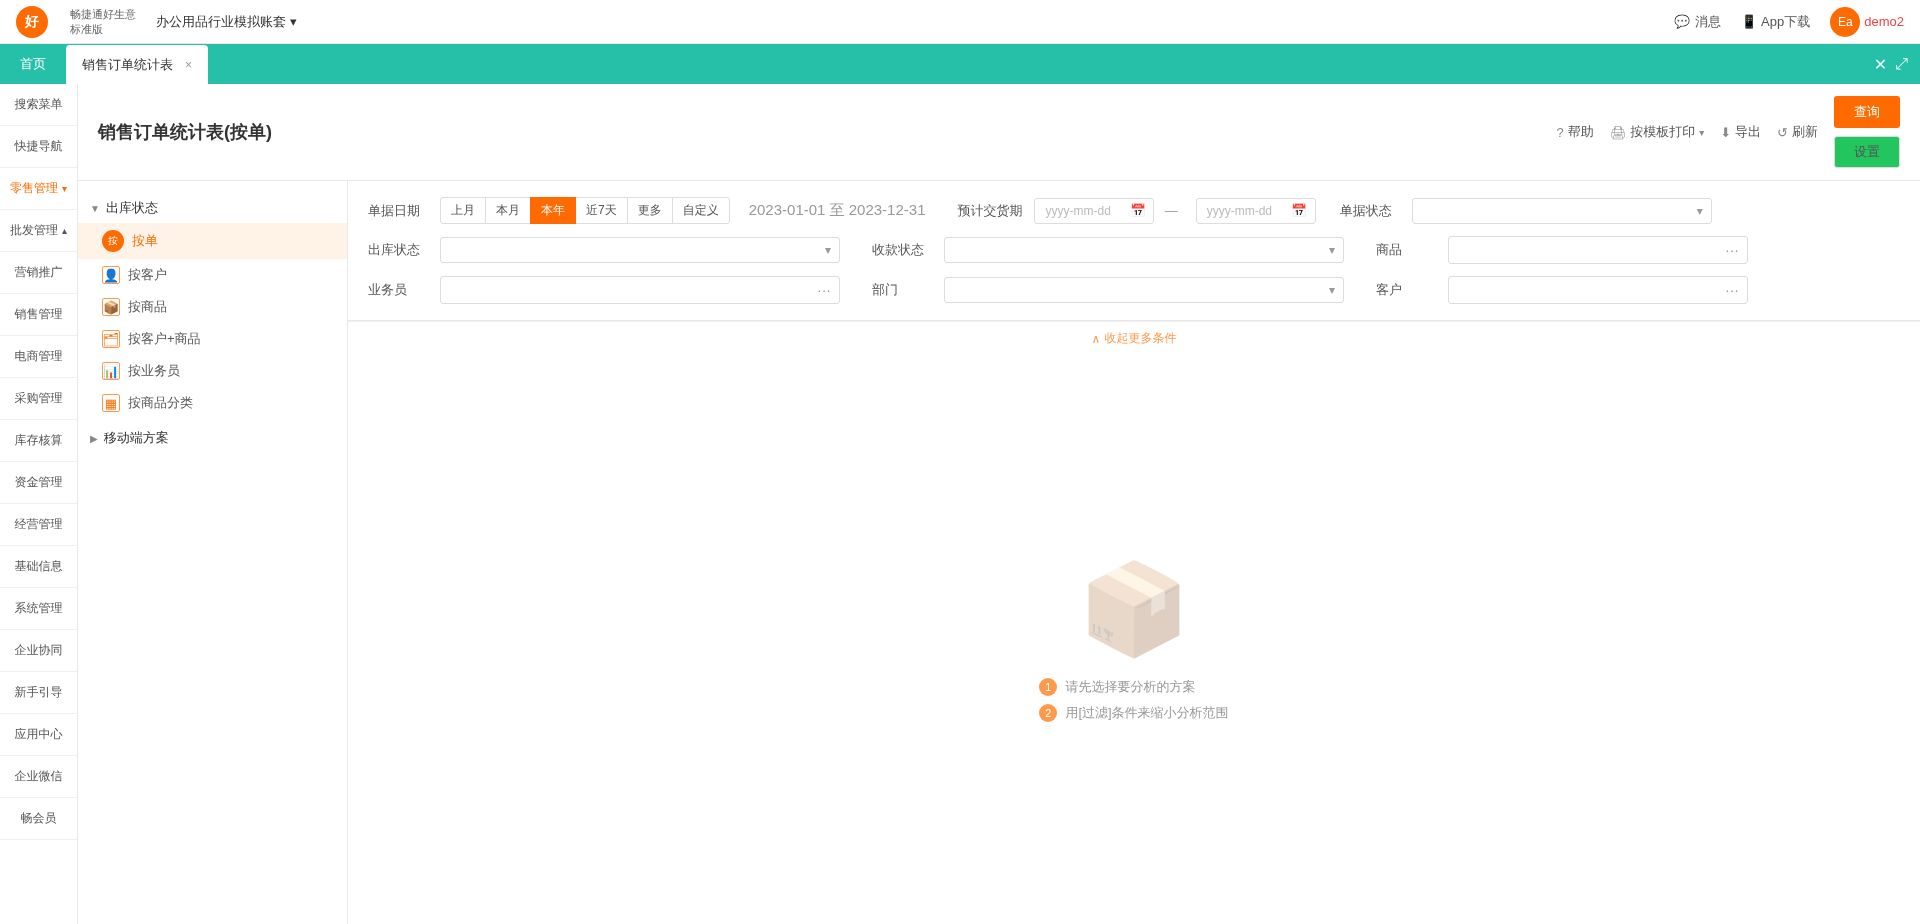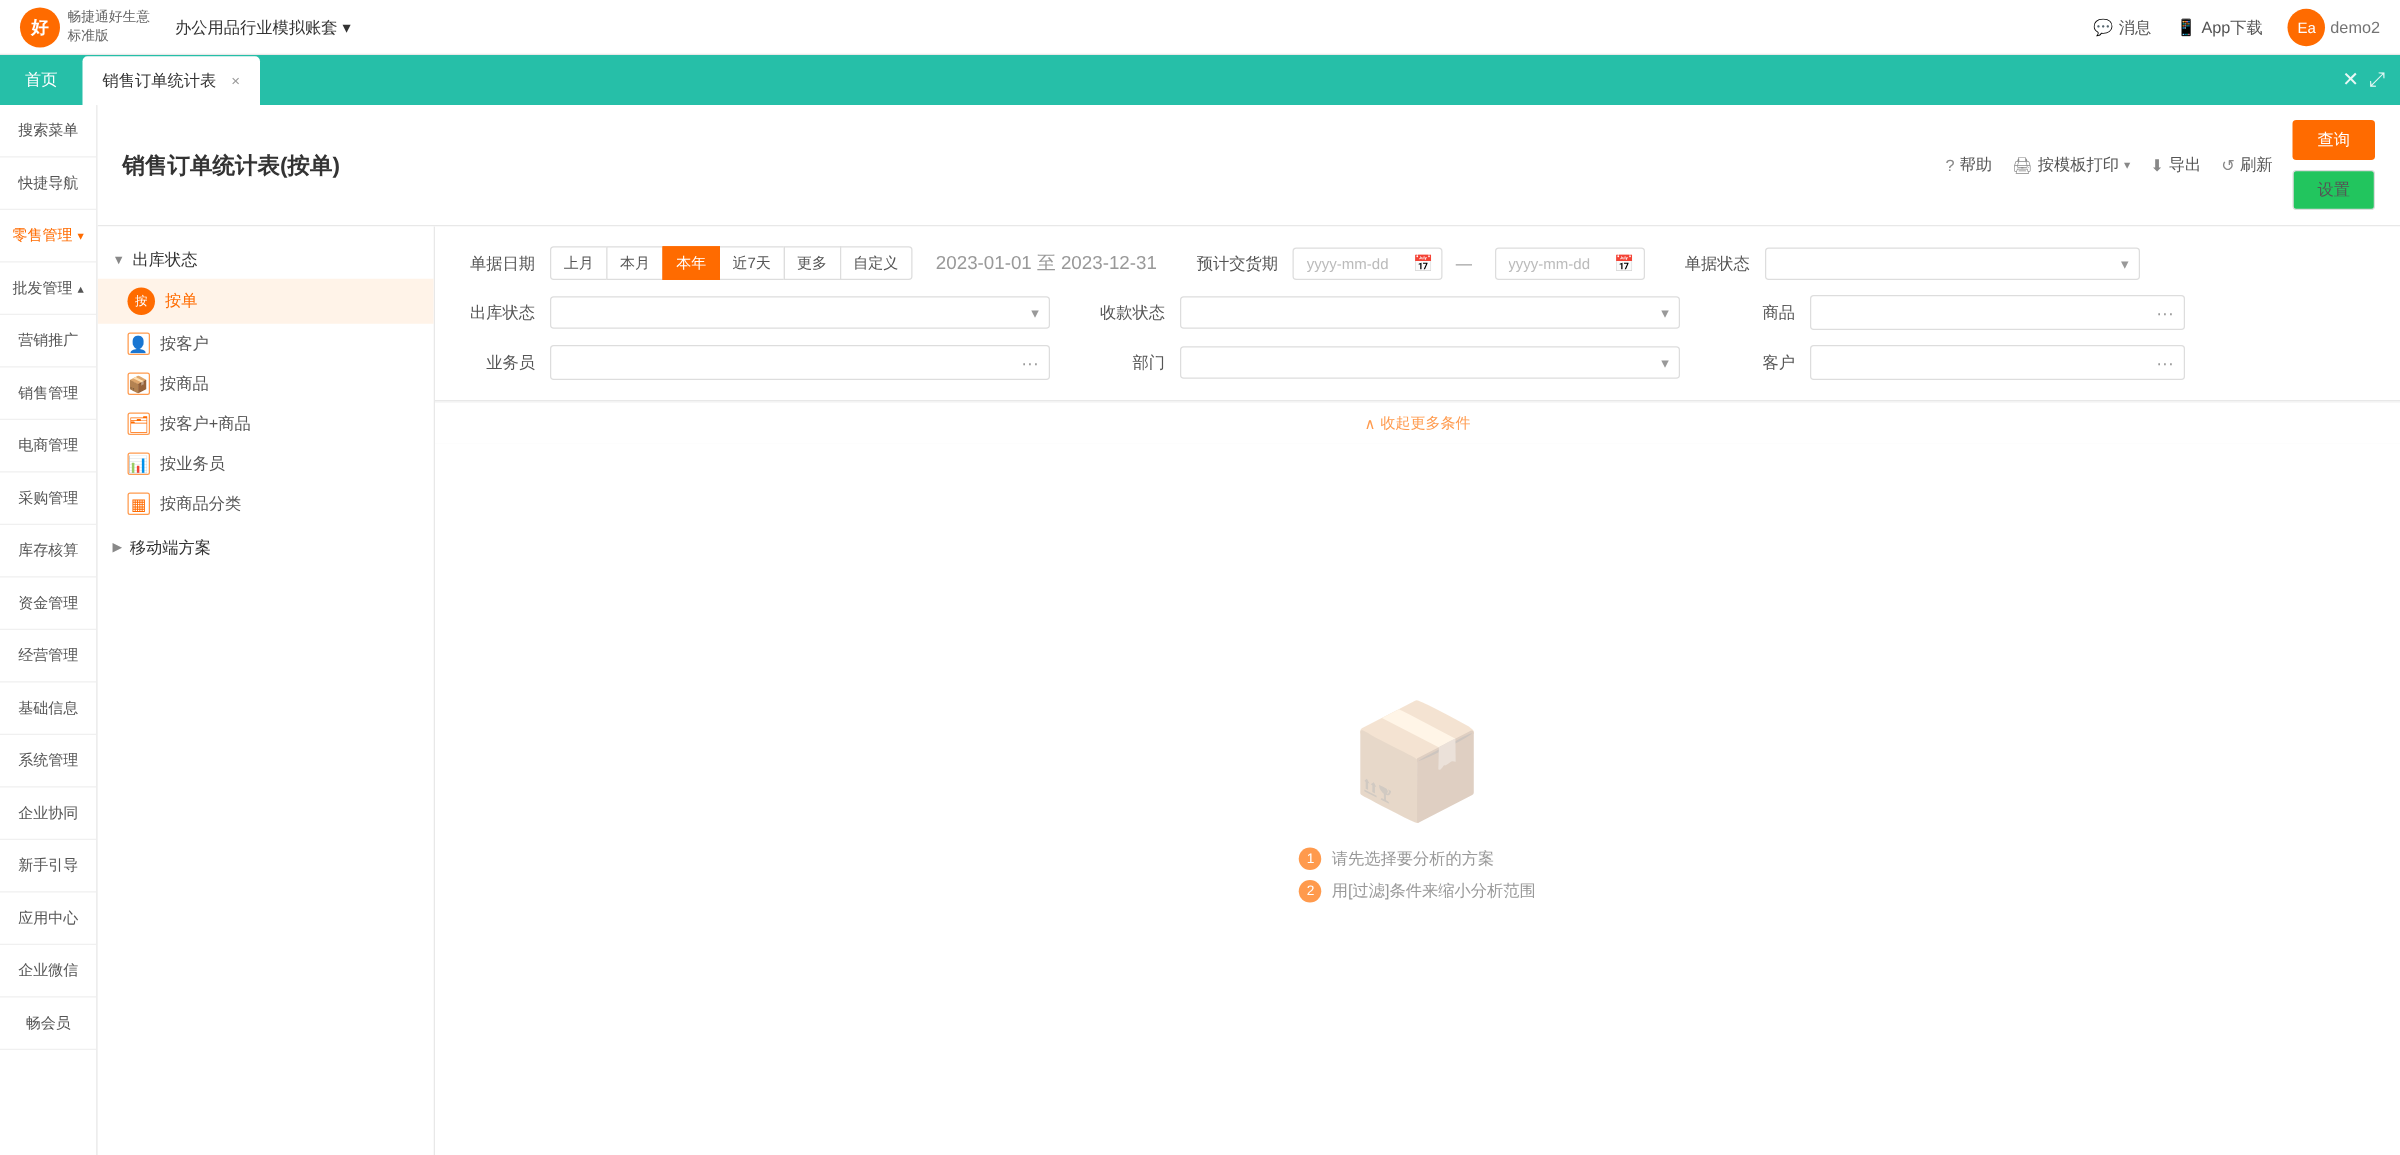--- a/index.html
+++ b/index.html
@@ -7,26 +7,26 @@
 
     
     .topbar {
       display: flex; align-items: center; justify-content: space-between;
       background: #fff; height: 44px; padding: 0 16px;
       border-bottom: 1px solid #e8e8e8; position: relative; z-index: 10;
     }
     .topbar-left { display: flex; align-items: center; gap: 8px; }
     .logo-area { display: flex; align-items: center; gap: 6px; }
     .logo-circle { width: 32px; height: 32px; background: #ff6b00; border-radius: 50%; display: flex; align-items: center; justify-content: center; color: #fff; font-size: 14px; font-weight: bold; }
-    .logo-text { font-size: 11px; color: #666; line-height: 1.3; }
+    .logo-text { font-size: 11px; color: #666; line-height: 1.3; margin-left: 16px; }
     .workspace-select { display: flex; align-items: center; gap: 4px; color: #333; font-size: 13px; cursor: pointer; margin-left: 12px; }
     .topbar-right { display: flex; align-items: center; gap: 20px; }
     .topbar-btn { display: flex; align-items: center; gap: 4px; color: #555; font-size: 13px; cursor: pointer; }
     .avatar { width: 30px; height: 30px; border-radius: 50%; background: #ff6b00; display: flex; align-items: center; justify-content: center; color: #fff; font-size: 12px; }
-    .username { font-size: 13px; color: #737373; }
+    .username { font-size: 13px; color: #ef4444; }
 
     
     .tabbar {
       display: flex; align-items: center; background: #26bfa8; height: 40px; padding: 0 0 0 0;
     }
     .tab-home {
       padding: 0 20px; height: 40px; display: flex; align-items: center;
       color: #fff; font-size: 13px; cursor: pointer; background: #26bfa8;
     }
     .tab-active {
@@ -94,21 +94,21 @@
     .scheme-item .scheme-icon { width: 18px; height: 18px; display: flex; align-items: center; justify-content: center; color: #ff6b00; font-size: 13px; border: 1px solid #ff9a4d; border-radius: 2px; }
     .scheme-item .active-icon { width: 22px; height: 22px; border-radius: 50%; background: #ff6b00; display: flex; align-items: center; justify-content: center; color: #fff; font-size: 11px; }
 
     
     .right-panel { flex: 1; padding: 0; overflow: hidden; display: flex; flex-direction: column; background: #f5f5f5; }
 
     
     .filter-area { background: #fff; padding: 16px 20px; border-bottom: 1px solid #e8e8e8; }
     .filter-row { display: flex; align-items: center; gap: 12px; margin-bottom: 12px; flex-wrap: wrap; }
     .filter-row:last-child { margin-bottom: 0; }
-    .filter-label { color: #555; font-size: 13px; white-space: nowrap; min-width: 60px; text-align: right; }
+    .filter-label { color: #555; font-size: 13px; white-space: nowrap; min-width: 60px; }
     .filter-group { display: flex; align-items: center; gap: 0; justify-content: flex-end; }
     .date-btn {
       padding: 4px 10px; border: 1px solid #ddd; background: #fff; cursor: pointer; font-size: 12px; color: #555;
       margin-right: -1px;
     }
     .date-btn:first-child { border-radius: 3px 0 0 3px; }
     .date-btn:last-child { border-radius: 0 3px 3px 0; }
     .date-btn.active { background: #ff6b00; color: #fff; border-color: #ff6b00; z-index: 1; position: relative; }
     .date-range { font-size: 15px; color: #999; margin-left: 8px; }
     .filter-input {

